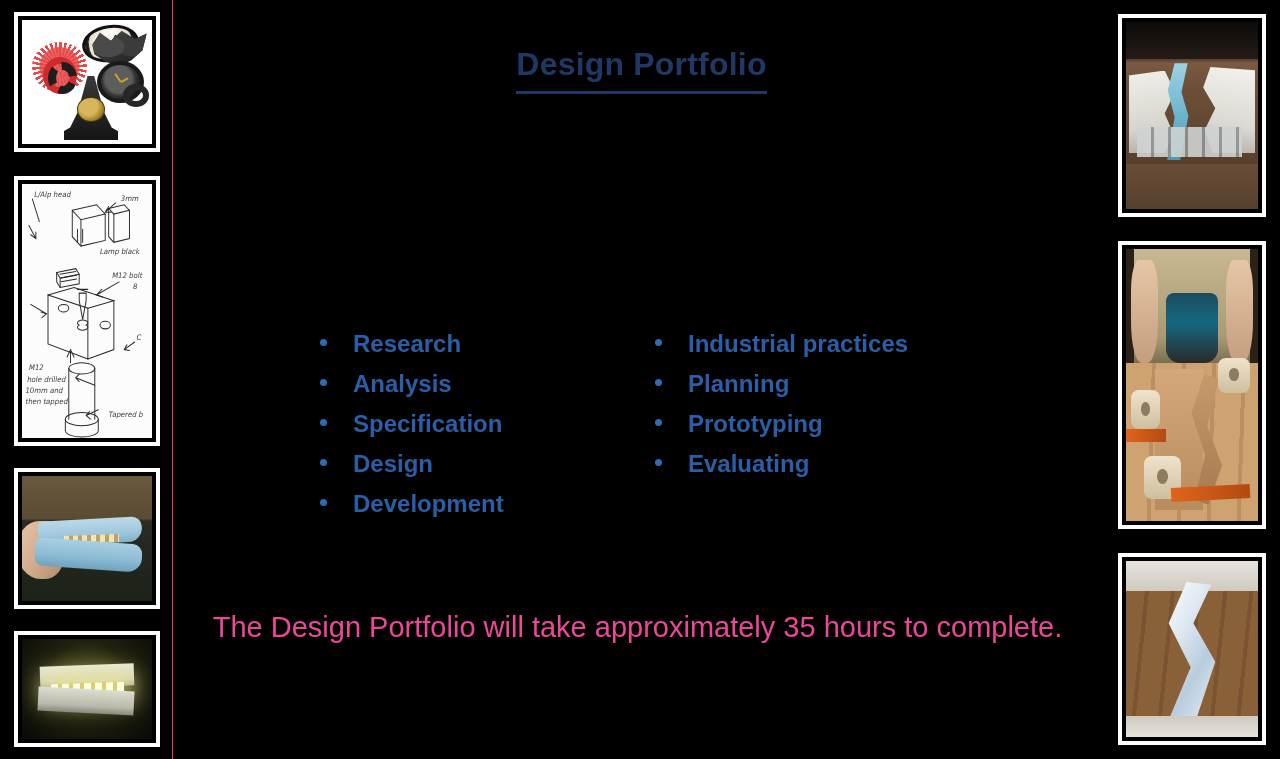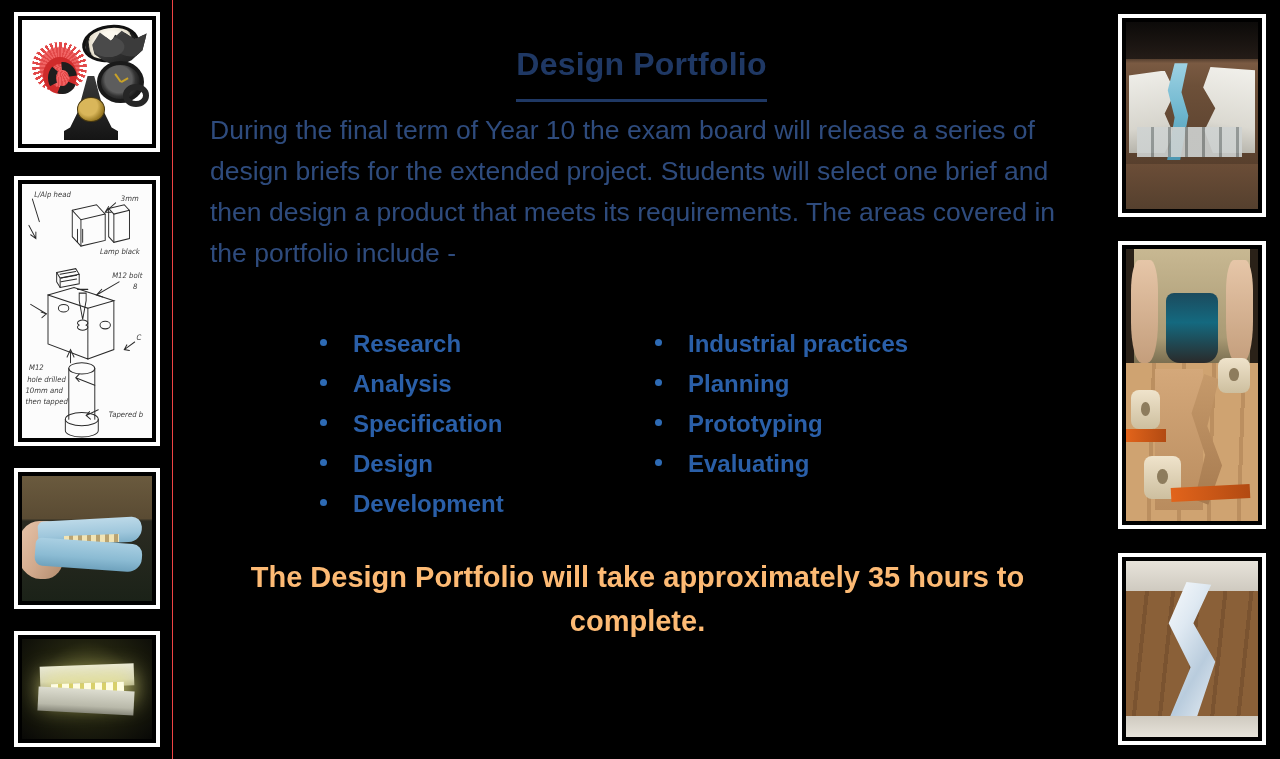--- a/index.html
+++ b/index.html
@@ -312,21 +312,21 @@
     top: 46px;
     width: 925px;
     text-align: center;
     font-size: 32px;
     font-weight: bold;
     color: #1F3864;
     letter-spacing: .2px;
   }
   .page-title span.u {
     border-bottom: 3px solid #1F3864;
-    padding-bottom: 17px;
+    padding-bottom: 9px;
     margin-left: 8px;
   }
 
   .intro {
     position: absolute;
     left: 35px;
     top: 110px;
     width: 855px;
     font-size: 26.5px;
     line-height: 41px;
@@ -366,27 +366,27 @@
     font-size: 24px;
     font-weight: bold;
     color: #2A5FA8;
     line-height: 38px;
     white-space: nowrap;
   }
 
   .footnote {
     position: absolute;
     left: 30px;
-    top: 555px;
+    top: 605px;
     width: 865px;
     text-align: center;
     font-size: 29px;
     line-height: 44px;
-    color: #fdba74;
-    font-weight: bold;
+    color: #ec4899;
+    font-weight: normal;
   }
 </style>
 </head>
 <body>
 
 <div class="slide">
 
   <div class="left-col">
 
     <div class="photo photo-clocks">
@@ -492,21 +492,20 @@
     </div>
 
   </div>
 
   <div class="content">
 
     <div class="page-title">
       <span class="u">Design Portfolio</span>
     </div>
 
-    <div class="intro">During the final term of Year 10 the exam board will release a series of design briefs for the extended project. Students will select one brief and then design a product that meets its requirements. The areas covered in the portfolio include -</div>
 
     <div class="bullet-area">
 
       <div class="bullet-col col-left">
         <div class="bullet-row">
           <span class="bullet-dot"></span>
           <span class="bullet-label">Research</span>
         </div>
         <div class="bullet-row">
           <span class="bullet-dot"></span>

